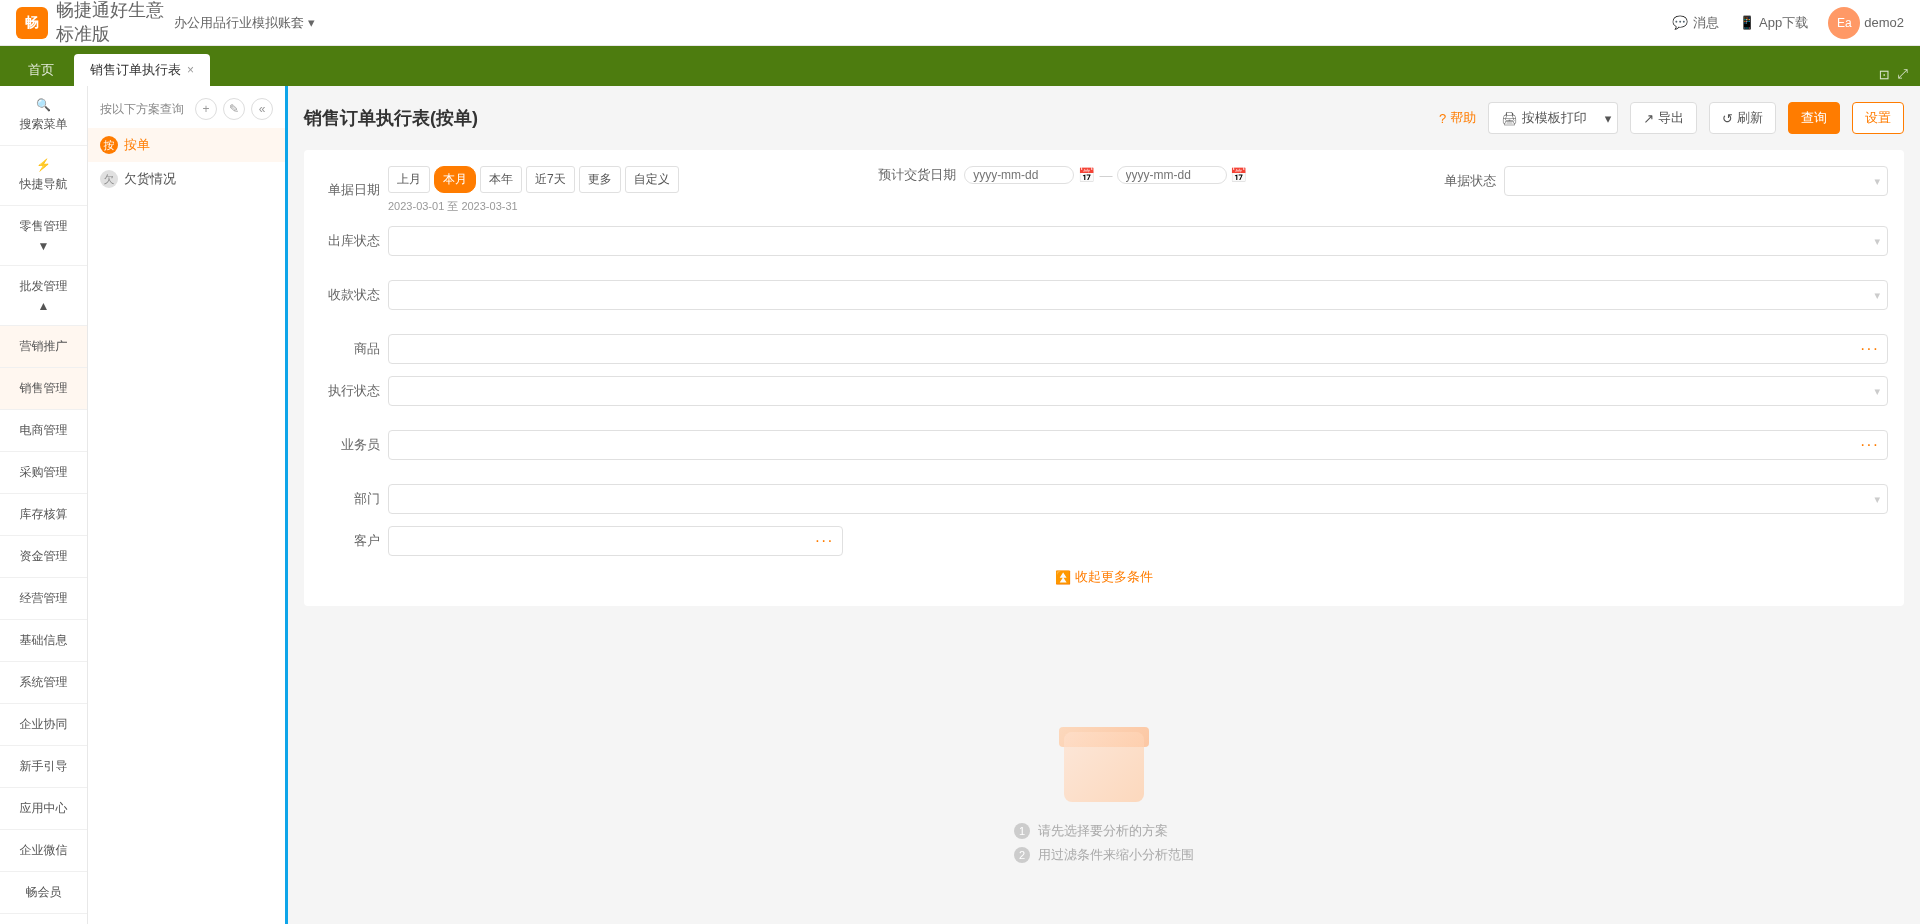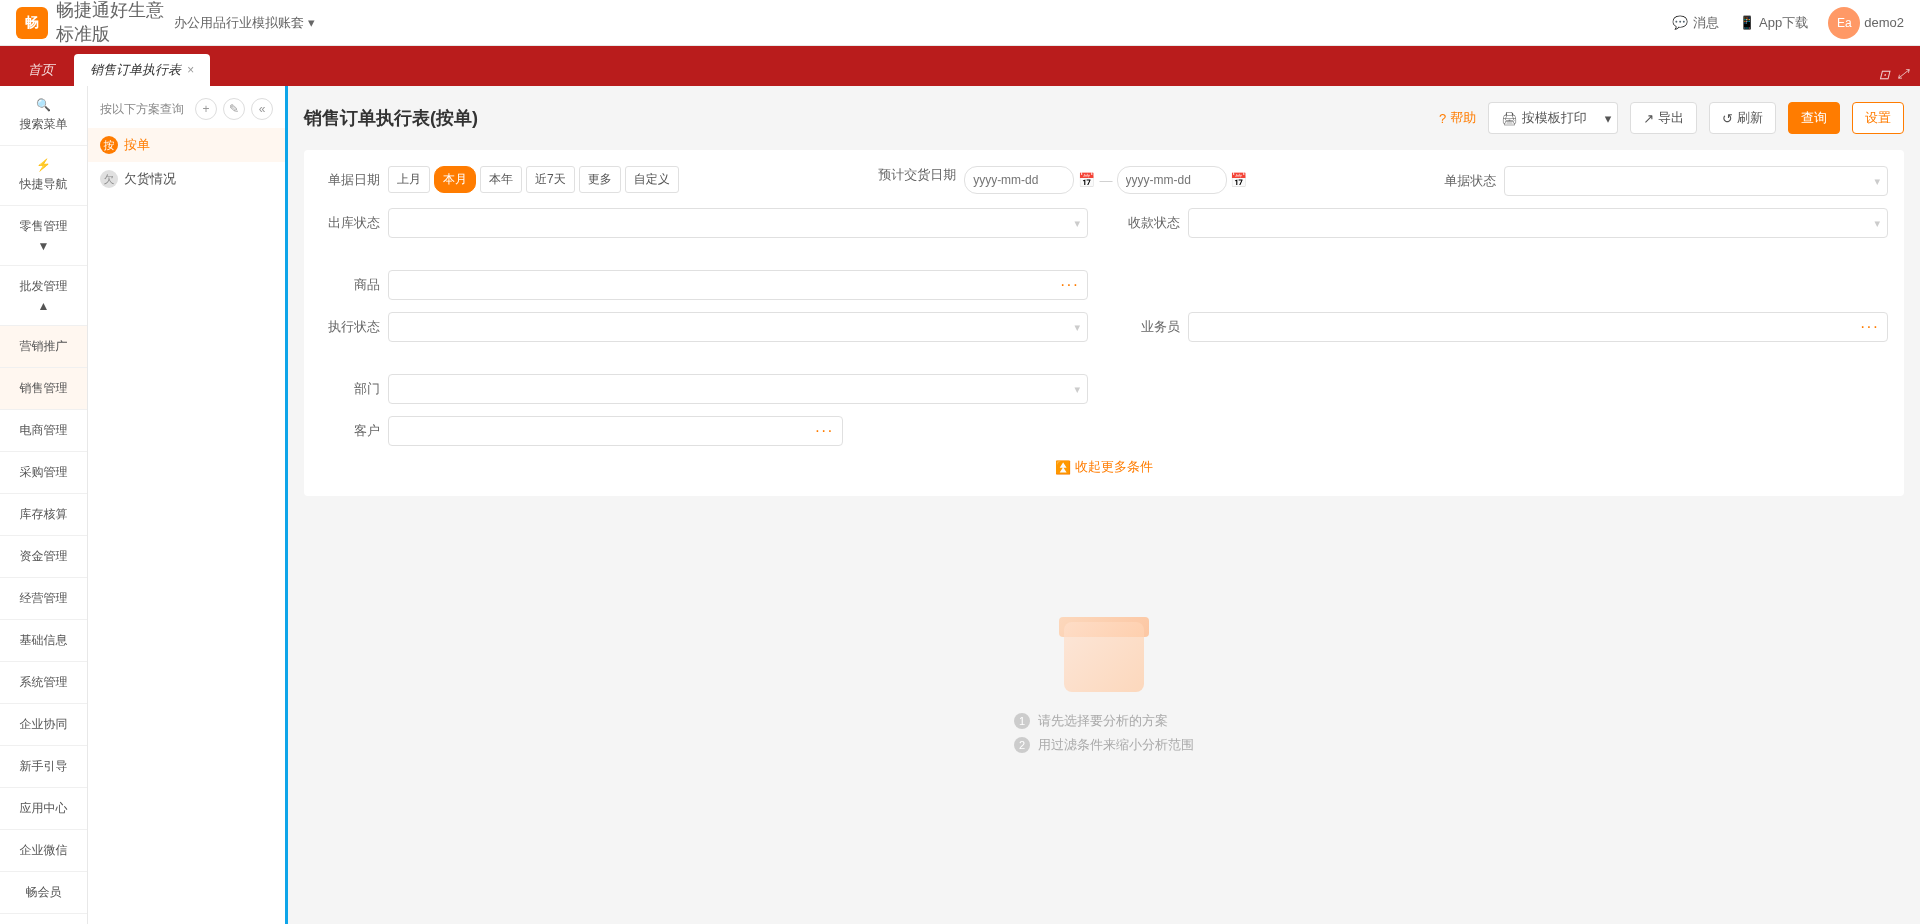--- a/index.html
+++ b/index.html
@@ -27,26 +27,25 @@
     }
     .logo-text { font-size: 18px; color: #666; line-height: 1.3; }
     .app-dropdown { display: flex; align-items: center; gap: 4px; color: #666; font-size: 13px; cursor: pointer; }
     .top-header-right { display: flex; align-items: center; gap: 20px; }
     .header-action { display: flex; align-items: center; gap: 4px; color: #666; cursor: pointer; font-size: 13px; }
     .user-avatar { width: 32px; height: 32px; border-radius: 50%; background: #ff9966; display: flex; align-items: center; justify-content: center; color: #fff; font-size: 12px; overflow: hidden; }
 
     
     .tab-bar {
       height: 40px;
-      background: #b91c1c;
+      background: #4d7c0f;
       display: flex;
       align-items: flex-end;
       padding: 0 12px;
       flex-shrink: 0;
-      font-style: italic;
     }
     .tab-item {
       height: 32px;
       padding: 0 16px;
       display: flex; align-items: center; gap: 6px;
       cursor: pointer;
       font-size: 13px;
       color: rgba(255,255,255,0.85);
       border-radius: 4px 4px 0 0;
       margin-right: 4px;
@@ -139,42 +138,42 @@
     
     .filter-card {
       background: #fff;
       border-radius: 4px;
       padding: 16px;
       margin-bottom: 16px;
     }
 
     
     .filter-row {
-      display: grid; grid-template-columns: 1fr 1fr;
-      gap: 32px; margin-bottom: 12px; align-items: center;
+      display: grid; grid-template-columns: 1fr;
+      gap: 24px; margin-bottom: 12px; align-items: center;
     }
     .filter-item { display: flex; align-items: center; gap: 8px; }
     .filter-label { color: #666; font-size: 13px; white-space: nowrap; min-width: 60px; text-align: right; }
     .filter-select {
       width: 100%; height: 30px; border: 1px solid #e0e0e0; border-radius: 4px;
       padding: 0 28px 0 8px; background: #fff; color: #333; font-size: 13px;
       appearance: none; cursor: pointer; outline: none;
     }
     .select-wrapper { position: relative; flex: 1; }
     .select-arrow {
       position: absolute; right: 8px; top: 50%; transform: translateY(-50%);
       color: #ccc; font-size: 11px; pointer-events: none;
     }
     .date-btn {
       padding: 4px 8px; border: 1px solid #e0e0e0; border-radius: 3px;
       background: #fff; cursor: pointer; font-size: 12px; color: #555; white-space: nowrap;
     }
     .date-btn.active { background: #ff7c00; color: #fff; border-color: #ff7c00; border-radius: 10px; }
     .date-input {
-      width: 110px; height: 28px; border: 1px solid #e0e0e0; border-radius: 13px;
+      width: 110px; height: 18px; border: 1px solid #e0e0e0; border-radius: 13px;
       padding: 0 8px; font-size: 12px; color: #999; outline: none;
     }
     .date-cal-icon { color: #ccc; font-size: 14px; cursor: pointer; }
     .date-dash { color: #ccc; }
     .date-sub-range { font-size: 11px; color: #999; margin-top: 2px; }
     .triple-dot { color: #ff7c00; cursor: pointer; font-size: 16px; letter-spacing: 1px; }
 
     
     .collapse-row { display: flex; justify-content: center; padding: 4px 0; }
     .collapse-btn {
@@ -392,20 +391,21 @@
               <span class="filter-label">单据日期</span>
               <div style="display:flex;flex-direction:column;gap:4px;flex:1;">
                 <div class="filter-date-btns">
                   <button class="date-btn">上月</button>
                   <button class="date-btn active">本月</button>
                   <button class="date-btn">本年</button>
                   <button class="date-btn">近7天</button>
                   <button class="date-btn">更多</button>
                   <button class="date-btn">自定义</button>
                 </div>
+                <div class="date-sub-range">2023-03-01 至 2023-03-31</div>
               </div>
             </div>
 
             <div style="display:flex;align-items:flex-start;gap:8px;flex:1.2;">
               <span class="filter-label">预计交货日期</span>
               <div style="display:flex;align-items:center;gap:4px;flex:1;">
                 <input class="date-input" type="text" placeholder="yyyy-mm-dd" style="">
                 <span class="date-cal-icon">📅</span>
                 <span class="date-dash">—</span>
                 <input class="date-input" type="text" placeholder="yyyy-mm-dd" style="">

